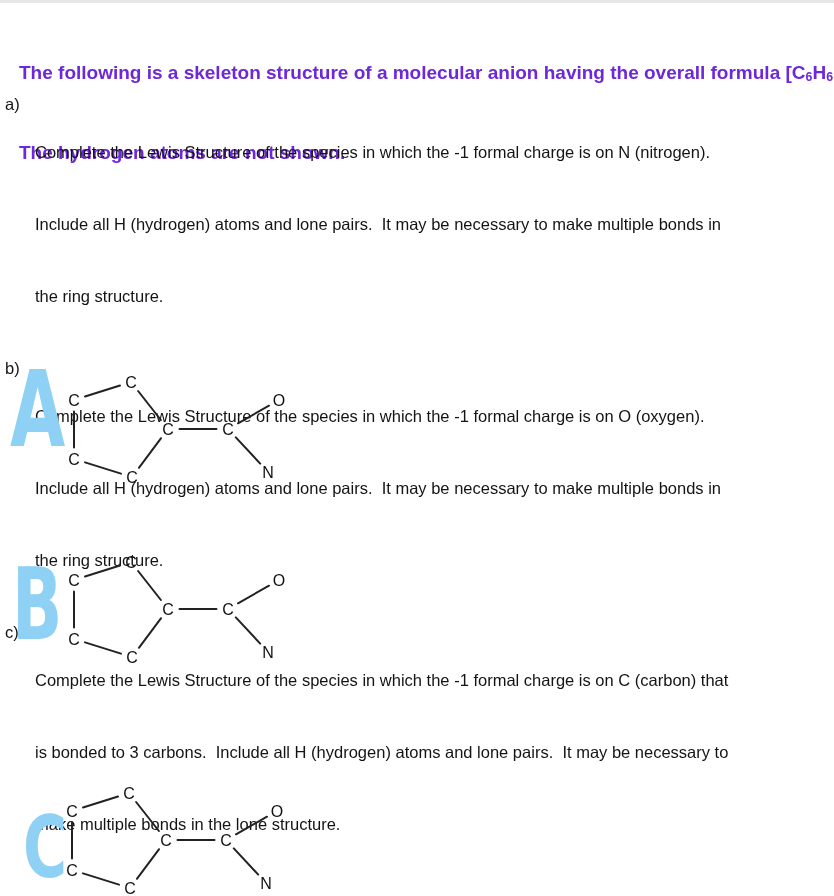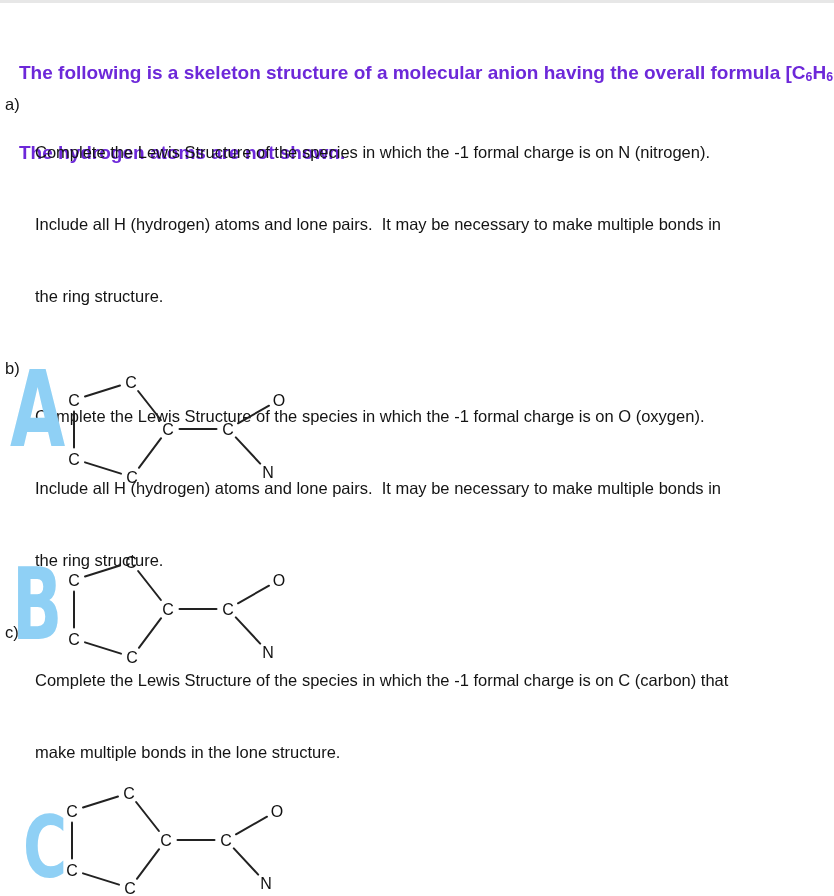--- a/index.html
+++ b/index.html
@@ -71,20 +71,21 @@
     <div class="lines">
       <div>Complete the Lewis Structure of the species in which the -1 formal charge is on O (oxygen).</div>
       <div>Include all H (hydrogen) atoms and lone pairs.  It may be necessary to make multiple bonds in</div>
       <div>the ring structure.</div>
     </div>
   </div>
   <div class="q">
     <div class="marker">c)</div>
     <div class="lines">
       <div>Complete the Lewis Structure of the species in which the -1 formal charge is on C (carbon) that</div>
+      <div>is bonded to 3 carbons.  Include all H (hydrogen) atoms and lone pairs.  It may be necessary to</div>
       <div>make multiple bonds in the lone structure.</div>
     </div>
   </div>
 </div>
 
 <svg id="letter-A" class="letter" width="80" height="100">
   <text x="3" y="78" font-size="105" transform="scale(0.68,1)" fill="#8fd0f5">A</text>
 </svg>
 <svg id="mol-A" class="mol" width="250" height="140" viewBox="0 0 250 140">
     <line x1="30.0" y1="28.5" x2="65.0" y2="17.5" stroke="#222222"></line>

